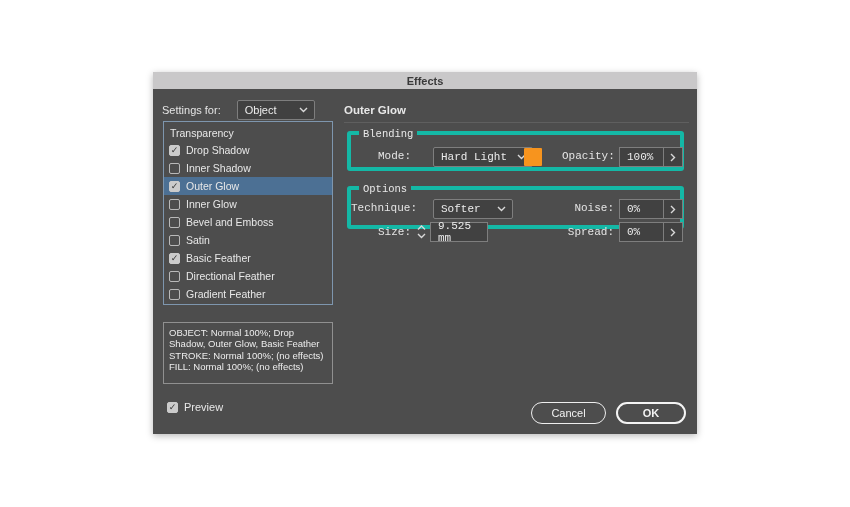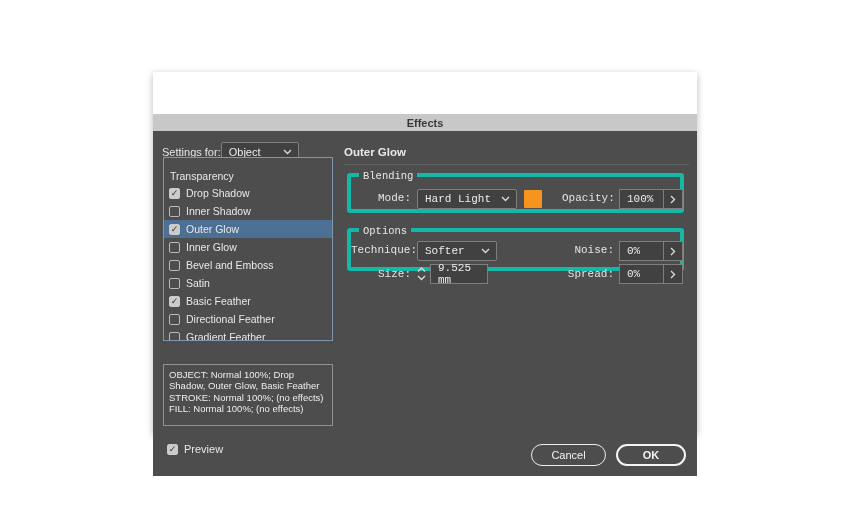--- a/index.html
+++ b/index.html
@@ -9,32 +9,32 @@
     font-family: "Liberation Sans", "DejaVu Sans", sans-serif;
     position: relative;
     overflow: hidden;
     -webkit-font-smoothing: antialiased;
   }
   .dialog {
     position: absolute; left: 153px; top: 72px; width: 544px; height: 362px;
     box-shadow: 0 2px 7px rgba(0,0,0,0.28);
   }
   .titlebar {
-    height: 17px; background: #c9c8c9; display: flex; align-items: center; justify-content: center; margin-top: 42px;
+    height: 17px; background: #c9c8c9; display: flex; align-items: center; justify-content: center;
   }
   .titlebar-text { font-size: 11px; font-weight: bold; color: #3a3a3a; }
   .dlg-body {
     position: relative; height: 345px; background: #4d4d4d; color: #e8e8e8; font-size: 11px;
   }
 
   
   .dropdown {
     background: #414141; border: 1px solid #7e7e7e; border-radius: 2px;
     height: 20px; display: flex; align-items: center; justify-content: space-between;
-    padding: 0 6px 0 7px; color: #ececec; cursor: default;
+    padding: 0 6px 0 7px; color: #ececec; cursor: default; margin-left: 16px;
   }
   .vfield {
     background: #414141; border: 1px solid #7e7e7e; border-radius: 0;
     height: 20px; display: flex; align-items: stretch; color: #ececec;
   }
   .vfield .vval { flex: 1; display: flex; align-items: center; padding-left: 7px; }
   .vfield .varrow {
     width: 19px; border-left: 1px solid #7e7e7e; display: flex; align-items: center; justify-content: center;
     cursor: pointer;
   }
@@ -47,22 +47,22 @@
   .cbx.checked { background: #cbcbcb; border-color: #cbcbcb; }
   .cbx.checked .check { display: block; }
 
   .flabel { color: #e4e4e4; }
 
   
   .settings-row { position: absolute; left: 9px; top: 11px; display: flex; align-items: center; }
   .settings-dd { width: 78px; }
 
   .list-box {
-    position: absolute; left: 10px; top: 26px; width: 170px; height: 184px;
-    border: 1px solid #7e96ae; background: #4d4d4d; padding-top: 10px; overflow: hidden;
+    position: absolute; left: 10px; top: 32px; width: 170px; height: 184px;
+    border: 1px solid #7e96ae; background: #4d4d4d; padding-top: 3px; overflow: hidden;
   }
   .list-header { height: 16px; padding-left: 6px; font-size: 10.5px; display: flex; align-items: center; }
   .fx-row {
     height: 18px; display: flex; align-items: center; gap: 6px; padding-left: 5px;
     font-size: 10.5px; cursor: default;
   }
   .fx-row.selected { background: #4c7094; }
 
   .summary-box {
     position: absolute; left: 10px; top: 233px; width: 170px; height: 62px;

